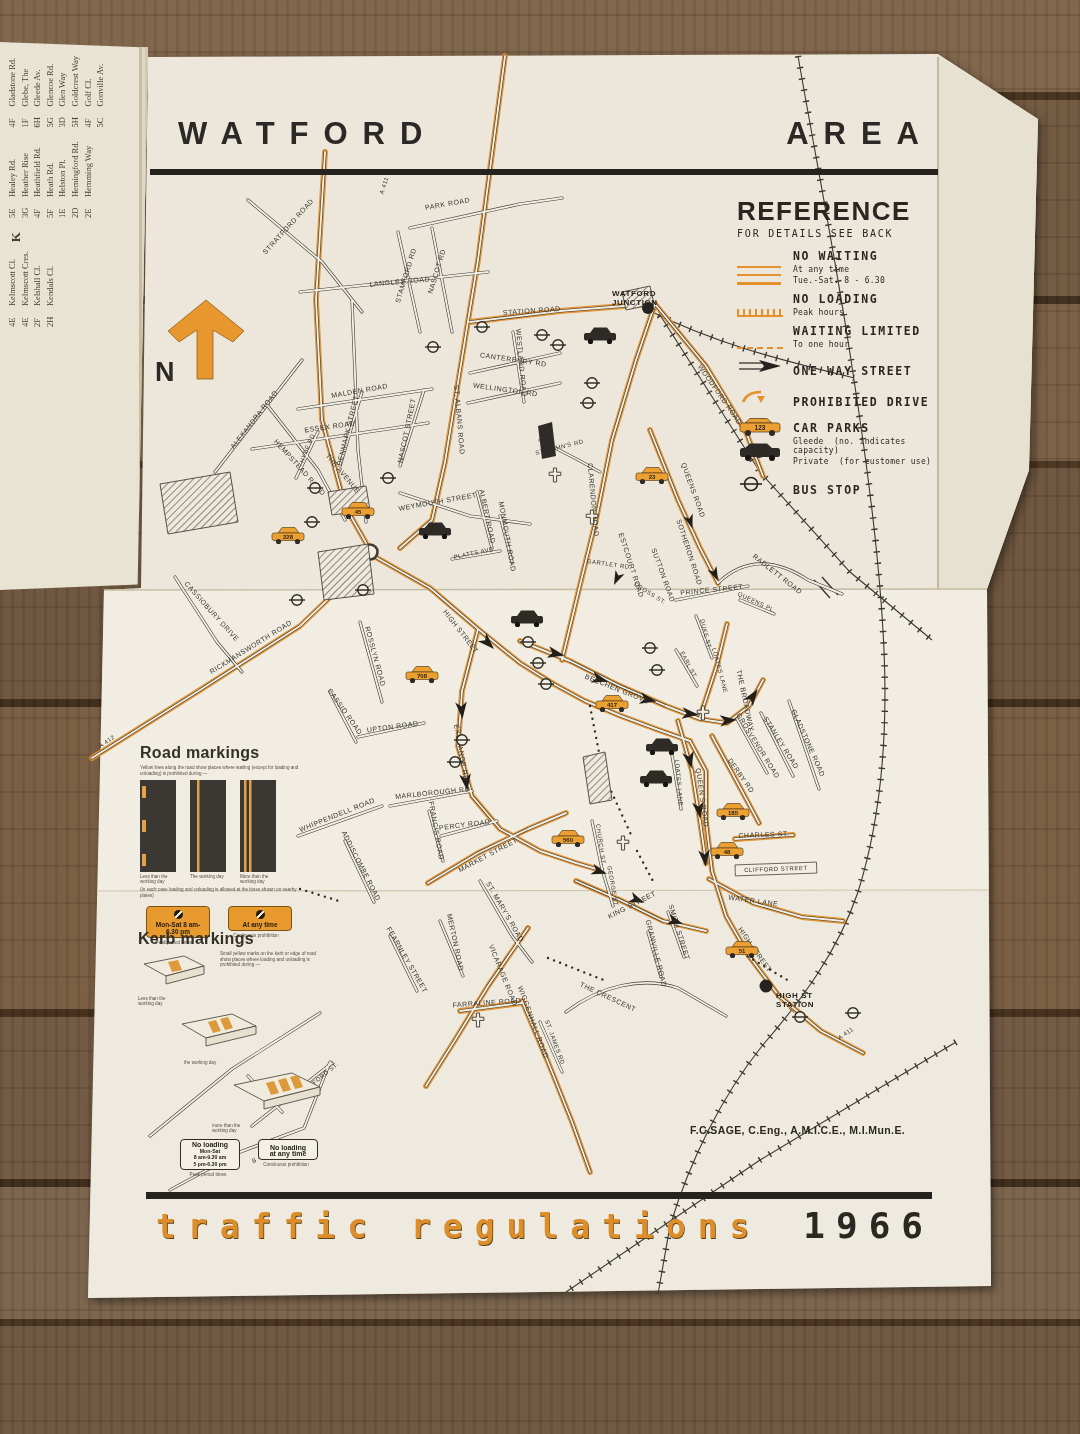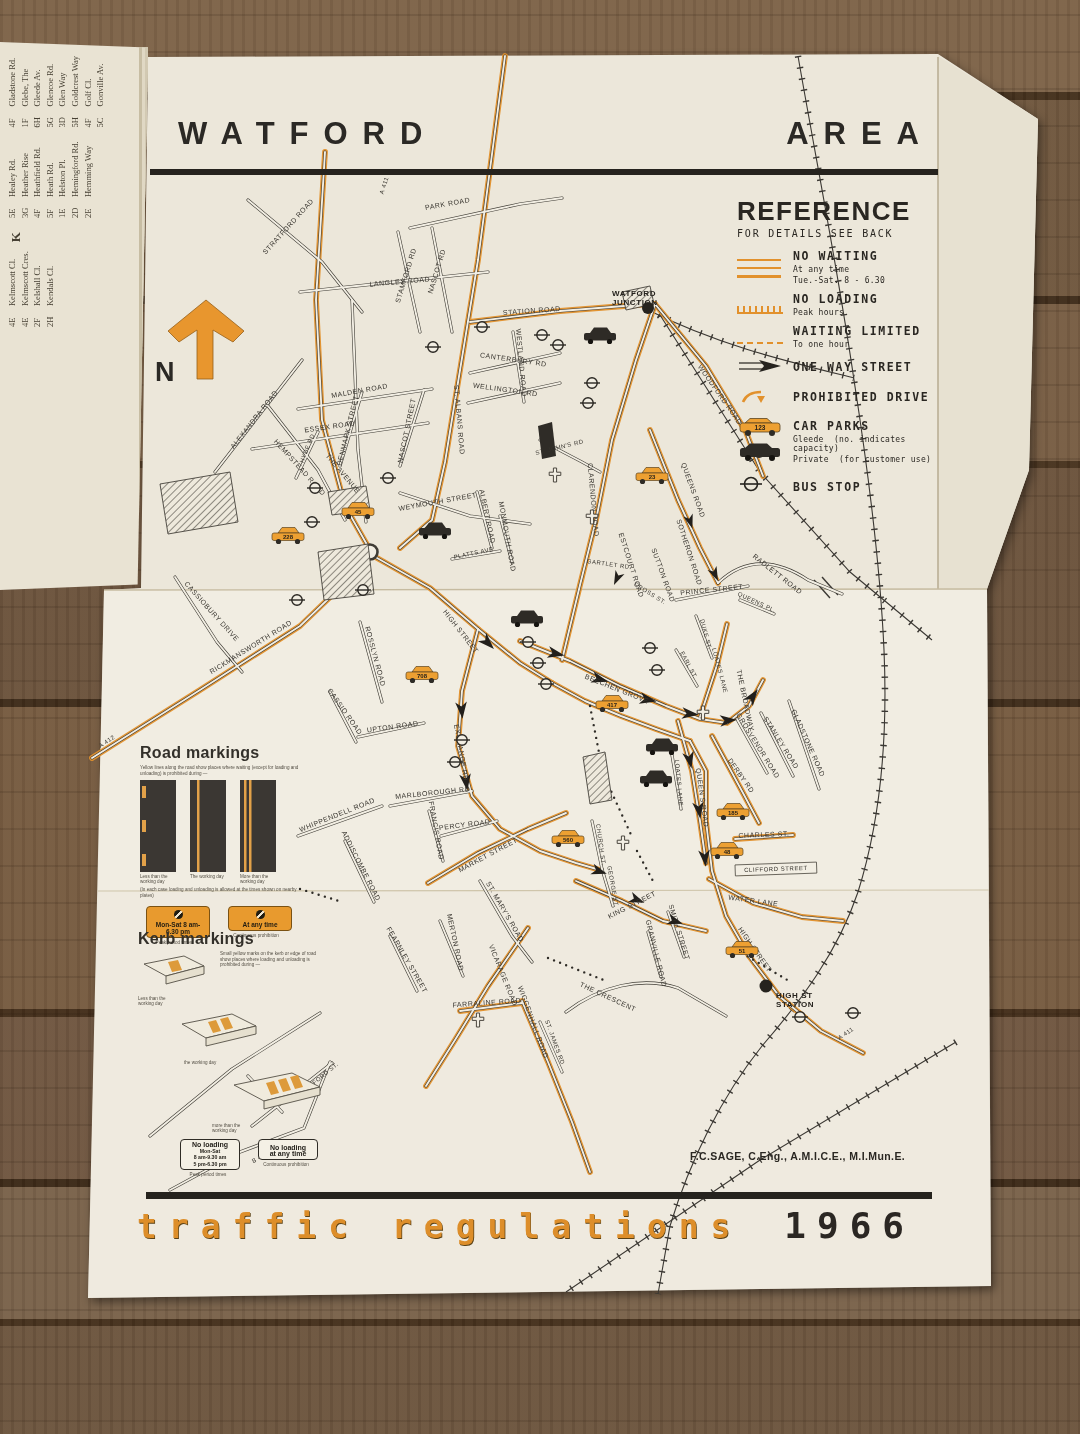--- a/index.html
+++ b/index.html
@@ -37,21 +37,21 @@
   .grp{position:relative;display:flex;gap:5px;font-family:"Liberation Serif",serif;color:#45403400;color:#474134}
   .icol div{font-size:8.5px;line-height:12.6px;white-space:nowrap}
   .refs{width:16px}
   .ghdr{font-size:13px;font-weight:bold;margin-left:4px;margin-top:2px}
   .map-title{left:178px;top:116px;width:756px;display:flex;justify-content:space-between;
        font-weight:bold;font-size:31px;letter-spacing:15px;color:#2b2925}
   .rule{position:absolute;background:#26231e}
   .ref{left:737px;top:196px;width:202px;color:#2a2722;font-family:"DejaVu Sans Mono",monospace}
   .ref h3{margin:0;font-size:26px;letter-spacing:1.5px;font-weight:bold;font-family:"Liberation Sans",sans-serif}
   .ref .sub{font-size:10px;letter-spacing:1.8px;margin:1px 0 10px 0}
-  .ritem{display:flex;align-items:center;margin-bottom:7px}
+  .ritem{display:flex;align-items:flex-end;margin-bottom:7px}
   .rsamp{width:56px;flex:0 0 56px;padding-top:2px}
   .rtxt .big{font-size:11.5px;letter-spacing:1.6px;font-weight:bold}
   .rtxt .small{font-size:8px;margin-top:2px;letter-spacing:.3px}
   .lnw1{width:44px;height:6px;border-top:2px solid #e2912c;border-bottom:2px solid #e2912c}
   .lnw2{width:44px;height:3px;background:#e2912c;margin-top:6px}
   .lnl{width:46px;height:6px;border-bottom:2.5px solid #e2912c;
        background:repeating-linear-gradient(90deg,#e2912c 0 1.6px,transparent 1.6px 6px)}
   .lwl{width:46px;height:4px;border-bottom:2px dashed #e2912c}
   .rm{left:140px;top:744px;width:166px;color:#3a362e}
   .rm h4,.km h4{margin:0;font-size:16px;font-weight:bold;color:#33302a;letter-spacing:.3px}
@@ -70,22 +70,22 @@
          background:linear-gradient(135deg,#221d12 0 42%,#f0e6d2 42% 58%,#221d12 58% 100%)}
   .km{left:138px;top:930px;width:196px;color:#3a362e}
   .wsign{background:#f4f0e5;border:1.6px solid #2f2c26;border-radius:4px;color:#26231d;
          font-weight:bold;text-align:center;padding:2px 3px;font-size:5.2px;line-height:6.2px;width:52px}
   .wsign .l0{font-size:7px}
   .scale{left:682px;top:1112px;width:250px;color:#26231e}
   .scale .slab{font-size:15px;font-weight:bold;letter-spacing:2px}
   .sbar{width:243px;height:4px;margin-top:3px;background:linear-gradient(90deg,#26231e 0 18px,#d8d2c2 18px 115px,#26231e 115px 100%)}
   .srow{display:flex;justify-content:space-between;font-size:7px;margin-top:2px;letter-spacing:.5px}
   .srow .z{margin-right:6px}
-  .credit{left:690px;top:1150px;width:246px;font-size:10.5px;font-weight:bold;color:#2a2722;letter-spacing:.4px}
-  .footer{left:137px;top:1205px;width:778px;display:flex;justify-content:space-between;align-items:baseline;
+  .credit{left:690px;top:1124px;width:246px;font-size:10.5px;font-weight:bold;color:#2a2722;letter-spacing:.4px}
+  .footer{left:156px;top:1205px;width:778px;display:flex;justify-content:space-between;align-items:baseline;
           font-family:"DejaVu Sans Mono",monospace;font-weight:bold}
   .ft-t{font-size:33px;letter-spacing:12px;color:#dd8e2a;text-shadow:.7px .9px 0 #5a4217}
   .ft-y{font-size:36px;letter-spacing:11px;color:#2b2723}
 </style>
 </head>
 <body>
 
 <div class="stage">
 
   <svg id="mapc" width="1080" height="1434" viewBox="0 0 1080 1434" style="position:absolute;left:0;top:0">

